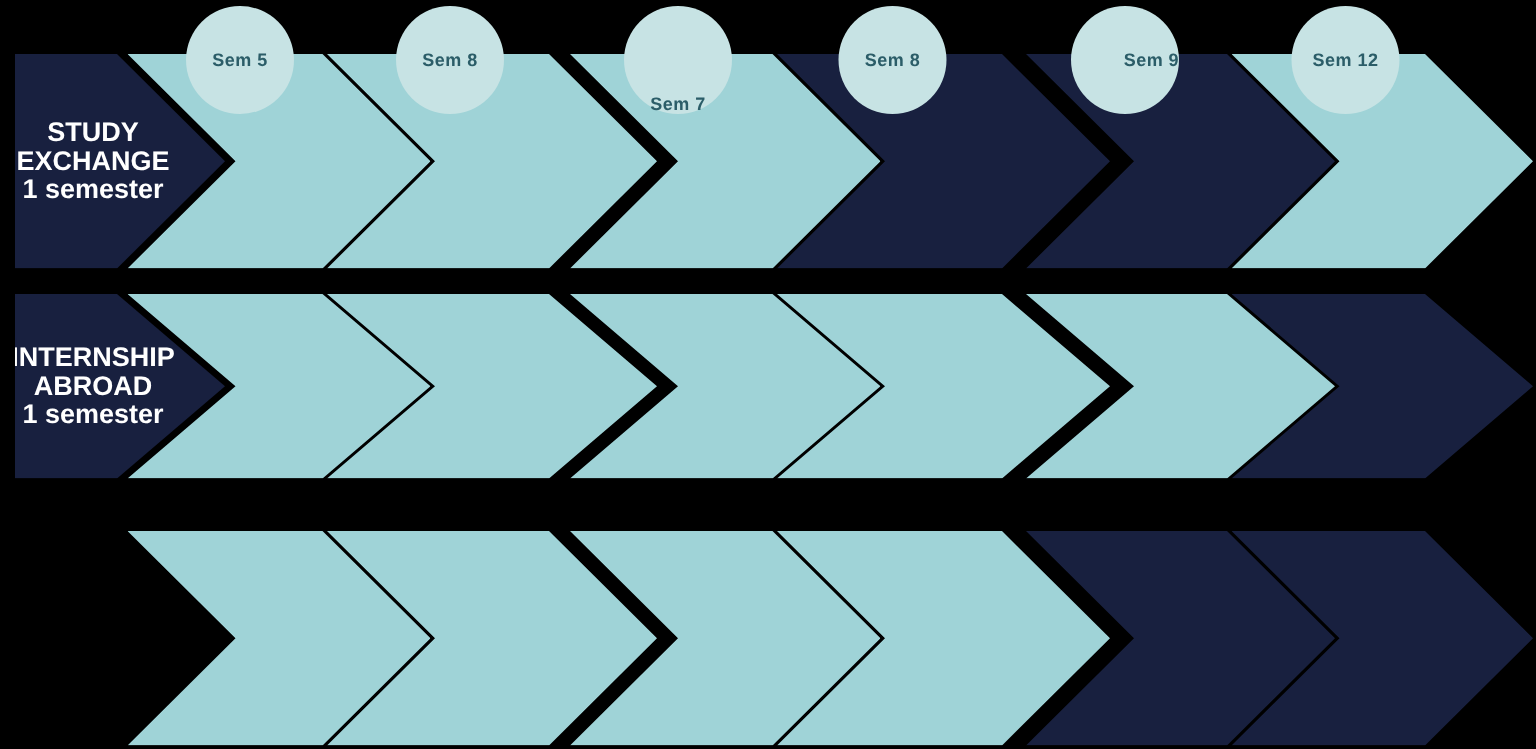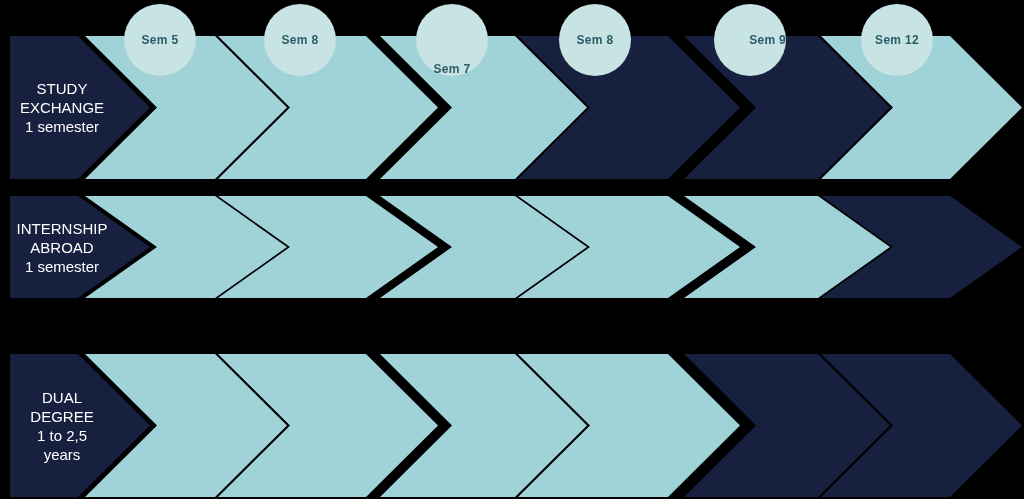--- a/index.html
+++ b/index.html
@@ -29,22 +29,22 @@
     clip-path: polygon(0 0, calc(100% - 72px) 0, 100% 50%, calc(100% - 72px) 100%, 0 100%);
     display: flex;
     align-items: center;
     justify-content: center;
     box-sizing: border-box;
     padding-right: 36px;
     z-index: 2;
   }
   .label-text {
     color: var(--label-text, #fff);
-    font-weight: normal;
-    font-size: 15px;
+    font-weight: bold;
+    font-size: 18px;
     line-height: 19px;
     text-align: center;
     white-space: pre-line;
   }
   .chev {
     position: absolute;
     top: 0;
     height: 100%;
     clip-path: polygon(72px 50%, 0 0, calc(100% - 72px) 0, 100% 50%, calc(100% - 72px) 100%, 0 100%);
     z-index: 1;
@@ -101,40 +101,34 @@
 EXCHANGE
 1 semester</div>
         </div>
         <div class="chev tone-light" style="left: 85px; width: 202px;"></div>
         <div class="chev tone-light" style="left: 218px; width: 220px;"></div>
         <div class="chev tone-light" style="left: 380px; width: 207px;"></div>
         <div class="chev tone-dark" style="left: 518px; width: 222px;"></div>
         <div class="chev tone-dark" style="left: 684px; width: 206px;"></div>
         <div class="chev tone-light" style="left: 821px; width: 201px;"></div>
       </div>
-      <div class="row" style="top: 196px; height: 102px;">
+      <div class="row" style="top: 196px; height: 123px;">
         <div class="label-block" style="left: 10px; width: 140px;">
           <div class="label-text">INTERNSHIP
 ABROAD
 1 semester</div>
         </div>
         <div class="chev tone-light" style="left: 85px; width: 202px;"></div>
         <div class="chev tone-light" style="left: 218px; width: 220px;"></div>
         <div class="chev tone-light" style="left: 380px; width: 207px;"></div>
         <div class="chev tone-light" style="left: 518px; width: 222px;"></div>
         <div class="chev tone-light" style="left: 684px; width: 206px;"></div>
         <div class="chev tone-dark" style="left: 821px; width: 201px;"></div>
       </div>
       <div class="row" style="top: 354px; height: 143px;">
-        <div class="label-block" style="left: 10px; width: 140px;">
-          <div class="label-text">DUAL
-DEGREE
-1 to 2,5
-years</div>
-        </div>
         <div class="chev tone-light" style="left: 85px; width: 202px;"></div>
         <div class="chev tone-light" style="left: 218px; width: 220px;"></div>
         <div class="chev tone-light" style="left: 380px; width: 207px;"></div>
         <div class="chev tone-light" style="left: 518px; width: 222px;"></div>
         <div class="chev tone-dark" style="left: 684px; width: 206px;"></div>
         <div class="chev tone-dark" style="left: 821px; width: 201px;"></div>
       </div>
     </div>
 </div>
 

